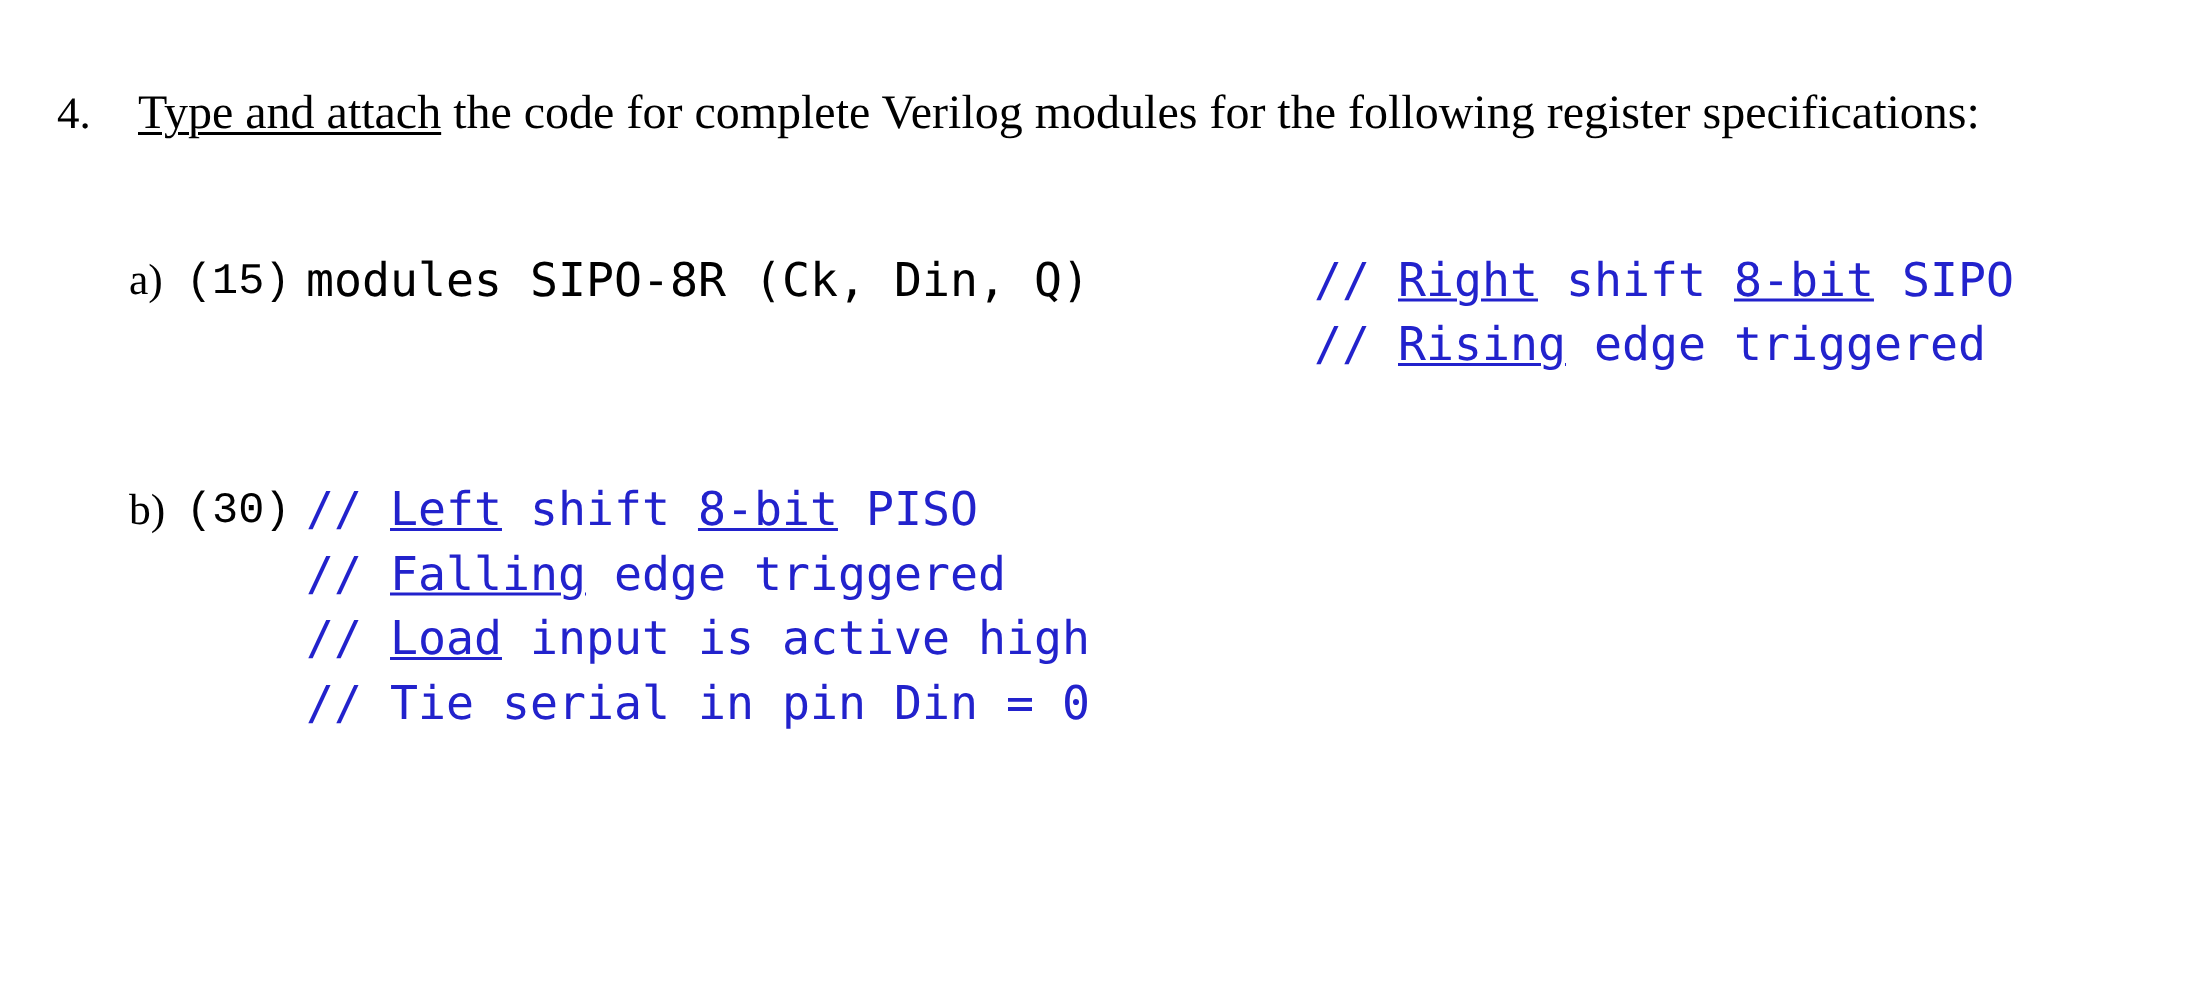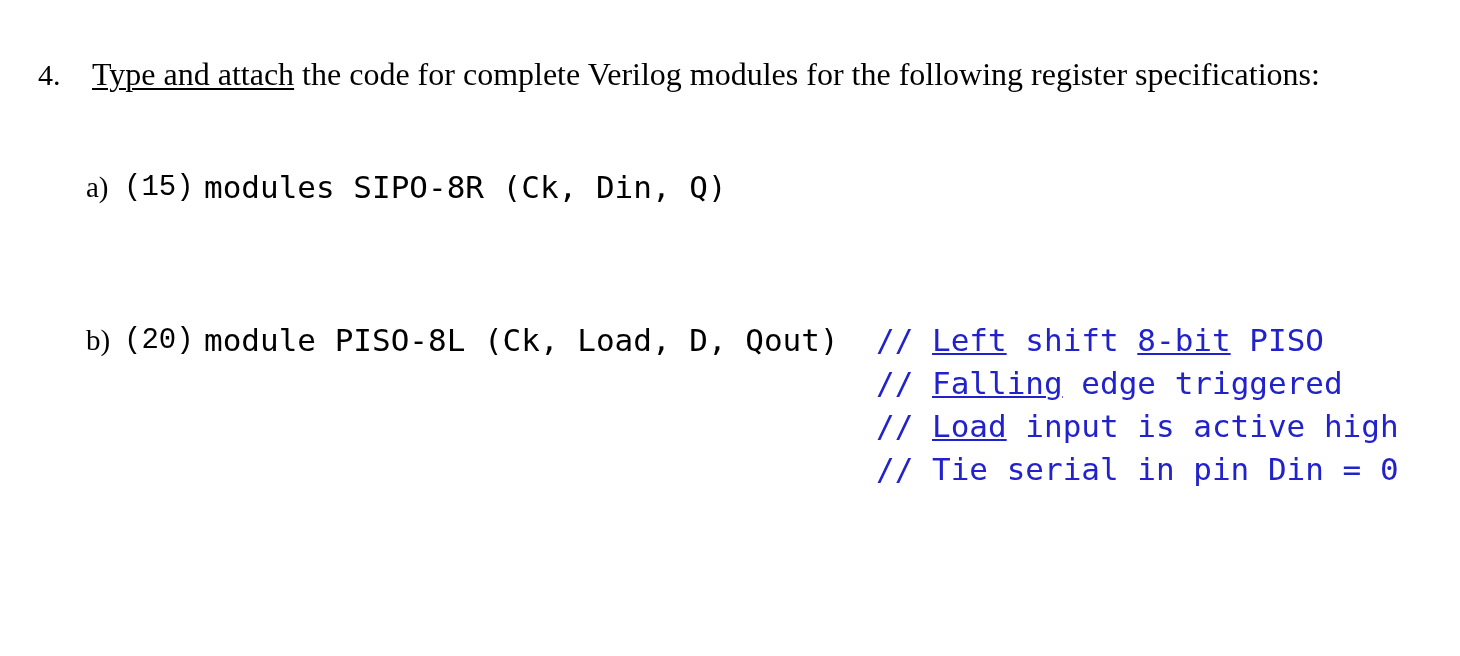--- a/index.html
+++ b/index.html
@@ -109,22 +109,22 @@
 
   <div class="question-row">
     <span class="q-number">4.</span>
     <span class="q-text"><span class="u">Type and attach</span><span> the code for complete Verilog modules for the following register specifications:</span></span>
   </div>
 
   <div class="spec-item" id="spec-a">
     <span class="item-letter">a)</span>
     <span class="item-points">(15)</span>
     <span class="item-code">modules SIPO-8R (Ck, Din, Q)</span>
+    <span class="comment-block" id="comments-a"><div class="comment-line"><span>// </span><span class="u">Right</span><span> shift </span><span class="u">8-bit</span><span> SIPO</span></div><div class="comment-line"><span>// </span><span class="u">Rising</span><span> edge triggered</span></div></span>
   </div>
 
   <div class="spec-item" id="spec-b">
     <span class="item-letter">b)</span>
-    <span class="item-points">(20)</span>
-    <span class="item-code">module PISO-8L (Ck, Load, D, Qout)</span>
+    <span class="item-points">(30)</span>
     <span class="comment-block" id="comments-b"><div class="comment-line"><span>// </span><span class="u">Left</span><span> shift </span><span class="u">8-bit</span><span> PISO</span></div><div class="comment-line"><span>// </span><span class="u">Falling</span><span> edge triggered</span></div><div class="comment-line"><span>// </span><span class="u">Load</span><span> input is active high</span></div><div class="comment-line"><span>// </span><span>Tie serial in pin Din = 0</span></div></span>
   </div>
 
 </div>
 
 </body></html>

